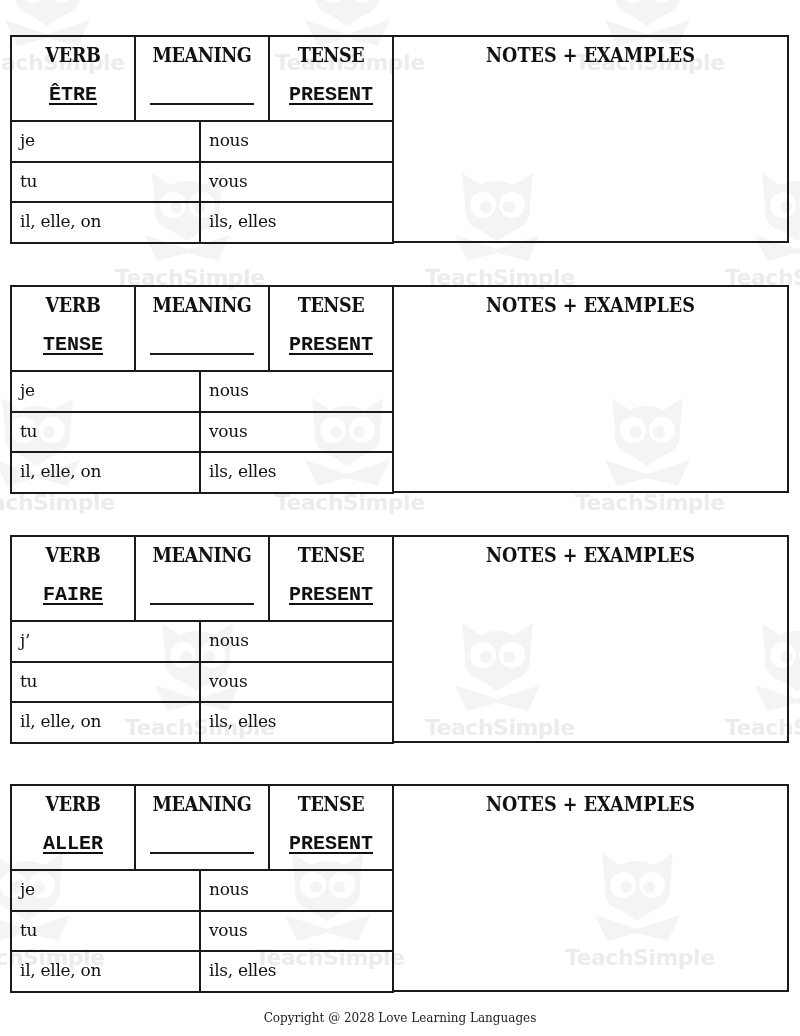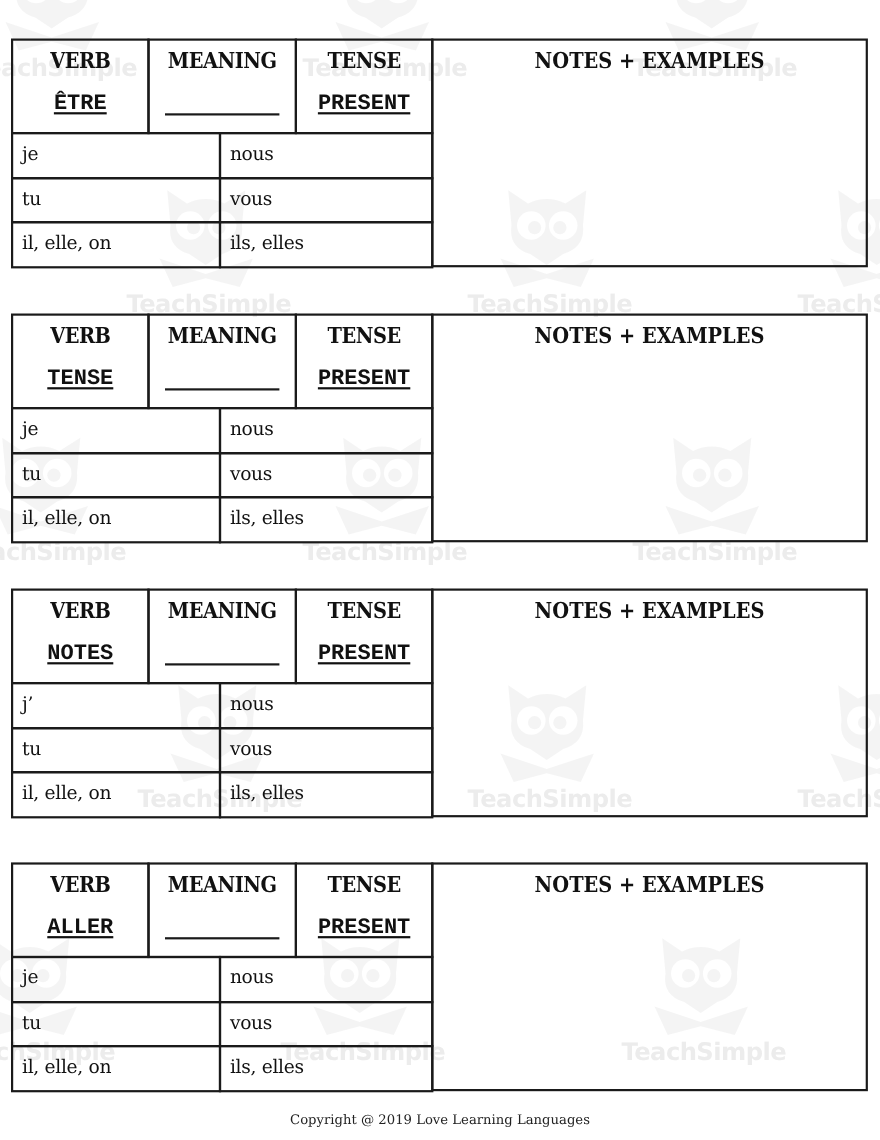--- a/index.html
+++ b/index.html
@@ -291,21 +291,21 @@
         <div class="cell" style="left:0;top:166px;width:191px;height:42.5px;">
           <span class="pron">il, elle, on</span>
         </div>
         <div class="cell" style="left:189px;top:166px;width:195px;height:42.5px;">
           <span class="pron">ils, elles</span>
         </div>
     </div>
     <div class="block" style="top: 535px;">
       <div class="cell" style="left:0;top:0;width:126px;height:87px;">
         <div class="hdr">VERB</div>
-        <div class="val">NOTES</div>
+        <div class="val">FAIRE</div>
       </div>
       <div class="cell" style="left:124px;top:0;width:136px;height:87px;">
         <div class="hdr">MEANING</div>
         <div class="blank-line"></div>
       </div>
       <div class="cell" style="left:258px;top:0;width:126px;height:87px;">
         <div class="hdr">TENSE</div>
         <div class="val">PRESENT</div>
       </div>
       <div class="cell" style="left:382px;top:0;width:397px;height:208px;">
@@ -362,13 +362,13 @@
         </div>
         <div class="cell" style="left:0;top:166px;width:191px;height:42.5px;">
           <span class="pron">il, elle, on</span>
         </div>
         <div class="cell" style="left:189px;top:166px;width:195px;height:42.5px;">
           <span class="pron">ils, elles</span>
         </div>
     </div>
   </div>
 
-<div class="footer">Copyright @ 2019 Love Learning Languages</div>
+<div class="footer">Copyright @ 2028 Love Learning Languages</div>
 
 </body></html>

